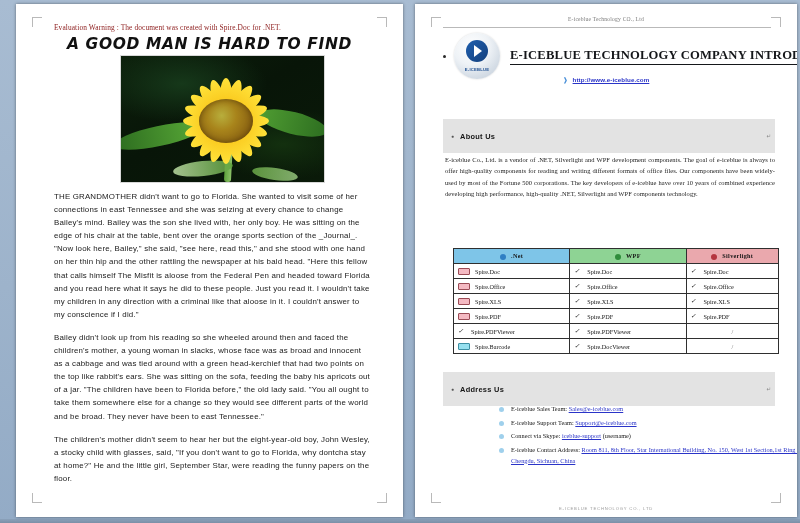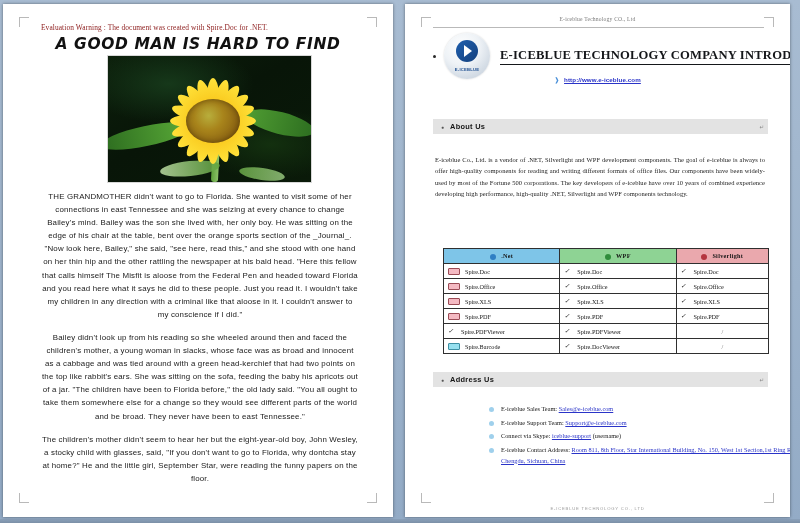--- a/index.html
+++ b/index.html
@@ -7,21 +7,21 @@
     width:800px;height:523px;overflow:hidden;
     background:#9eb4cc;
     font-family:"Liberation Sans", sans-serif;
     position:relative;
   }
   .viewer{
     position:absolute;inset:0;
     background:linear-gradient(180deg,#a8bcd2 0%,#9db3cb 55%,#93abc6 100%);
     display:flex;
     gap:12px;
-    padding:4px 3px 6px 3px;
+    padding:4px 3px 6px 16px;
     box-sizing:border-box;
   }
   .page{
     background:#ffffff;
     position:relative;
     box-sizing:border-box;
     box-shadow:0 0 3px rgba(0,0,0,.45);
     overflow:hidden;
   }
   .page-left{width:390px;}
@@ -76,21 +76,21 @@
        border-radius:50% 50% 45% 45%/60% 60% 40% 40%;}
   .sf-center{position:absolute;left:50%;top:50%;width:54px;height:44px;margin:-22px 0 0 -27px;
        border-radius:50%;
        background:radial-gradient(circle at 42% 38%,#b8ae3c 0%,#a8841b 35%,#8a6212 75%,#6f4c0c 100%);
        box-shadow:inset 0 0 6px rgba(60,40,5,.6);}
 
   .body-text{
     position:absolute;top:186px;left:38px;width:318px;
     font-family:"Liberation Sans", sans-serif;
     font-size:7.9px;line-height:13.1px;color:#1a1a1a;
-    letter-spacing:.18px;text-align:center;
+    letter-spacing:.18px;text-align:left;
   }
   .body-text p{margin:0 0 10px 0;}
 
   
   .pg-header{
     position:absolute;top:12px;left:0;right:0;text-align:center;
     font-family:"Liberation Serif", serif;font-size:5.6px;color:#7a7a7a;letter-spacing:.2px;
   }
   .hdr-rule{position:absolute;top:23px;left:28px;right:26px;height:1px;background:#b9b9b9;}
   .brand-row{
@@ -129,21 +129,21 @@
   }
   .site-line .bul{color:#4a90d9;margin-right:3px;}
   .site-line a{color:#2a34c8;text-decoration:underline;font-weight:bold;letter-spacing:.1px;}
   .tagline{
     position:absolute;top:96px;left:0;right:0;text-align:center;
     font-size:7.2px;font-weight:bold;color:#1a1a1a;letter-spacing:.15px;
   }
   .tagline .bul{color:#4a90d9;margin-right:4px;}
 
   .sec-bar{
-    position:absolute;left:28px;right:22px;height:15px;
+    position:absolute;left:28px;right:22px;height:34px;
     background:#e3e3e3;display:flex;align-items:center;
   }
   .sec-bar .sb-dot{font-size:5px;color:#555;margin-left:8px;margin-right:6px;}
   .sec-bar .sb-title{font-size:7.4px;font-weight:bold;color:#161616;letter-spacing:.3px;}
   .sec-bar .sb-mark{position:absolute;right:4px;font-size:5.5px;color:#8b8b8b;}
 
   .about-bar{top:115px;}
   .about-text{
     position:absolute;top:150px;left:30px;width:330px;
     font-family:"Liberation Serif", serif;

